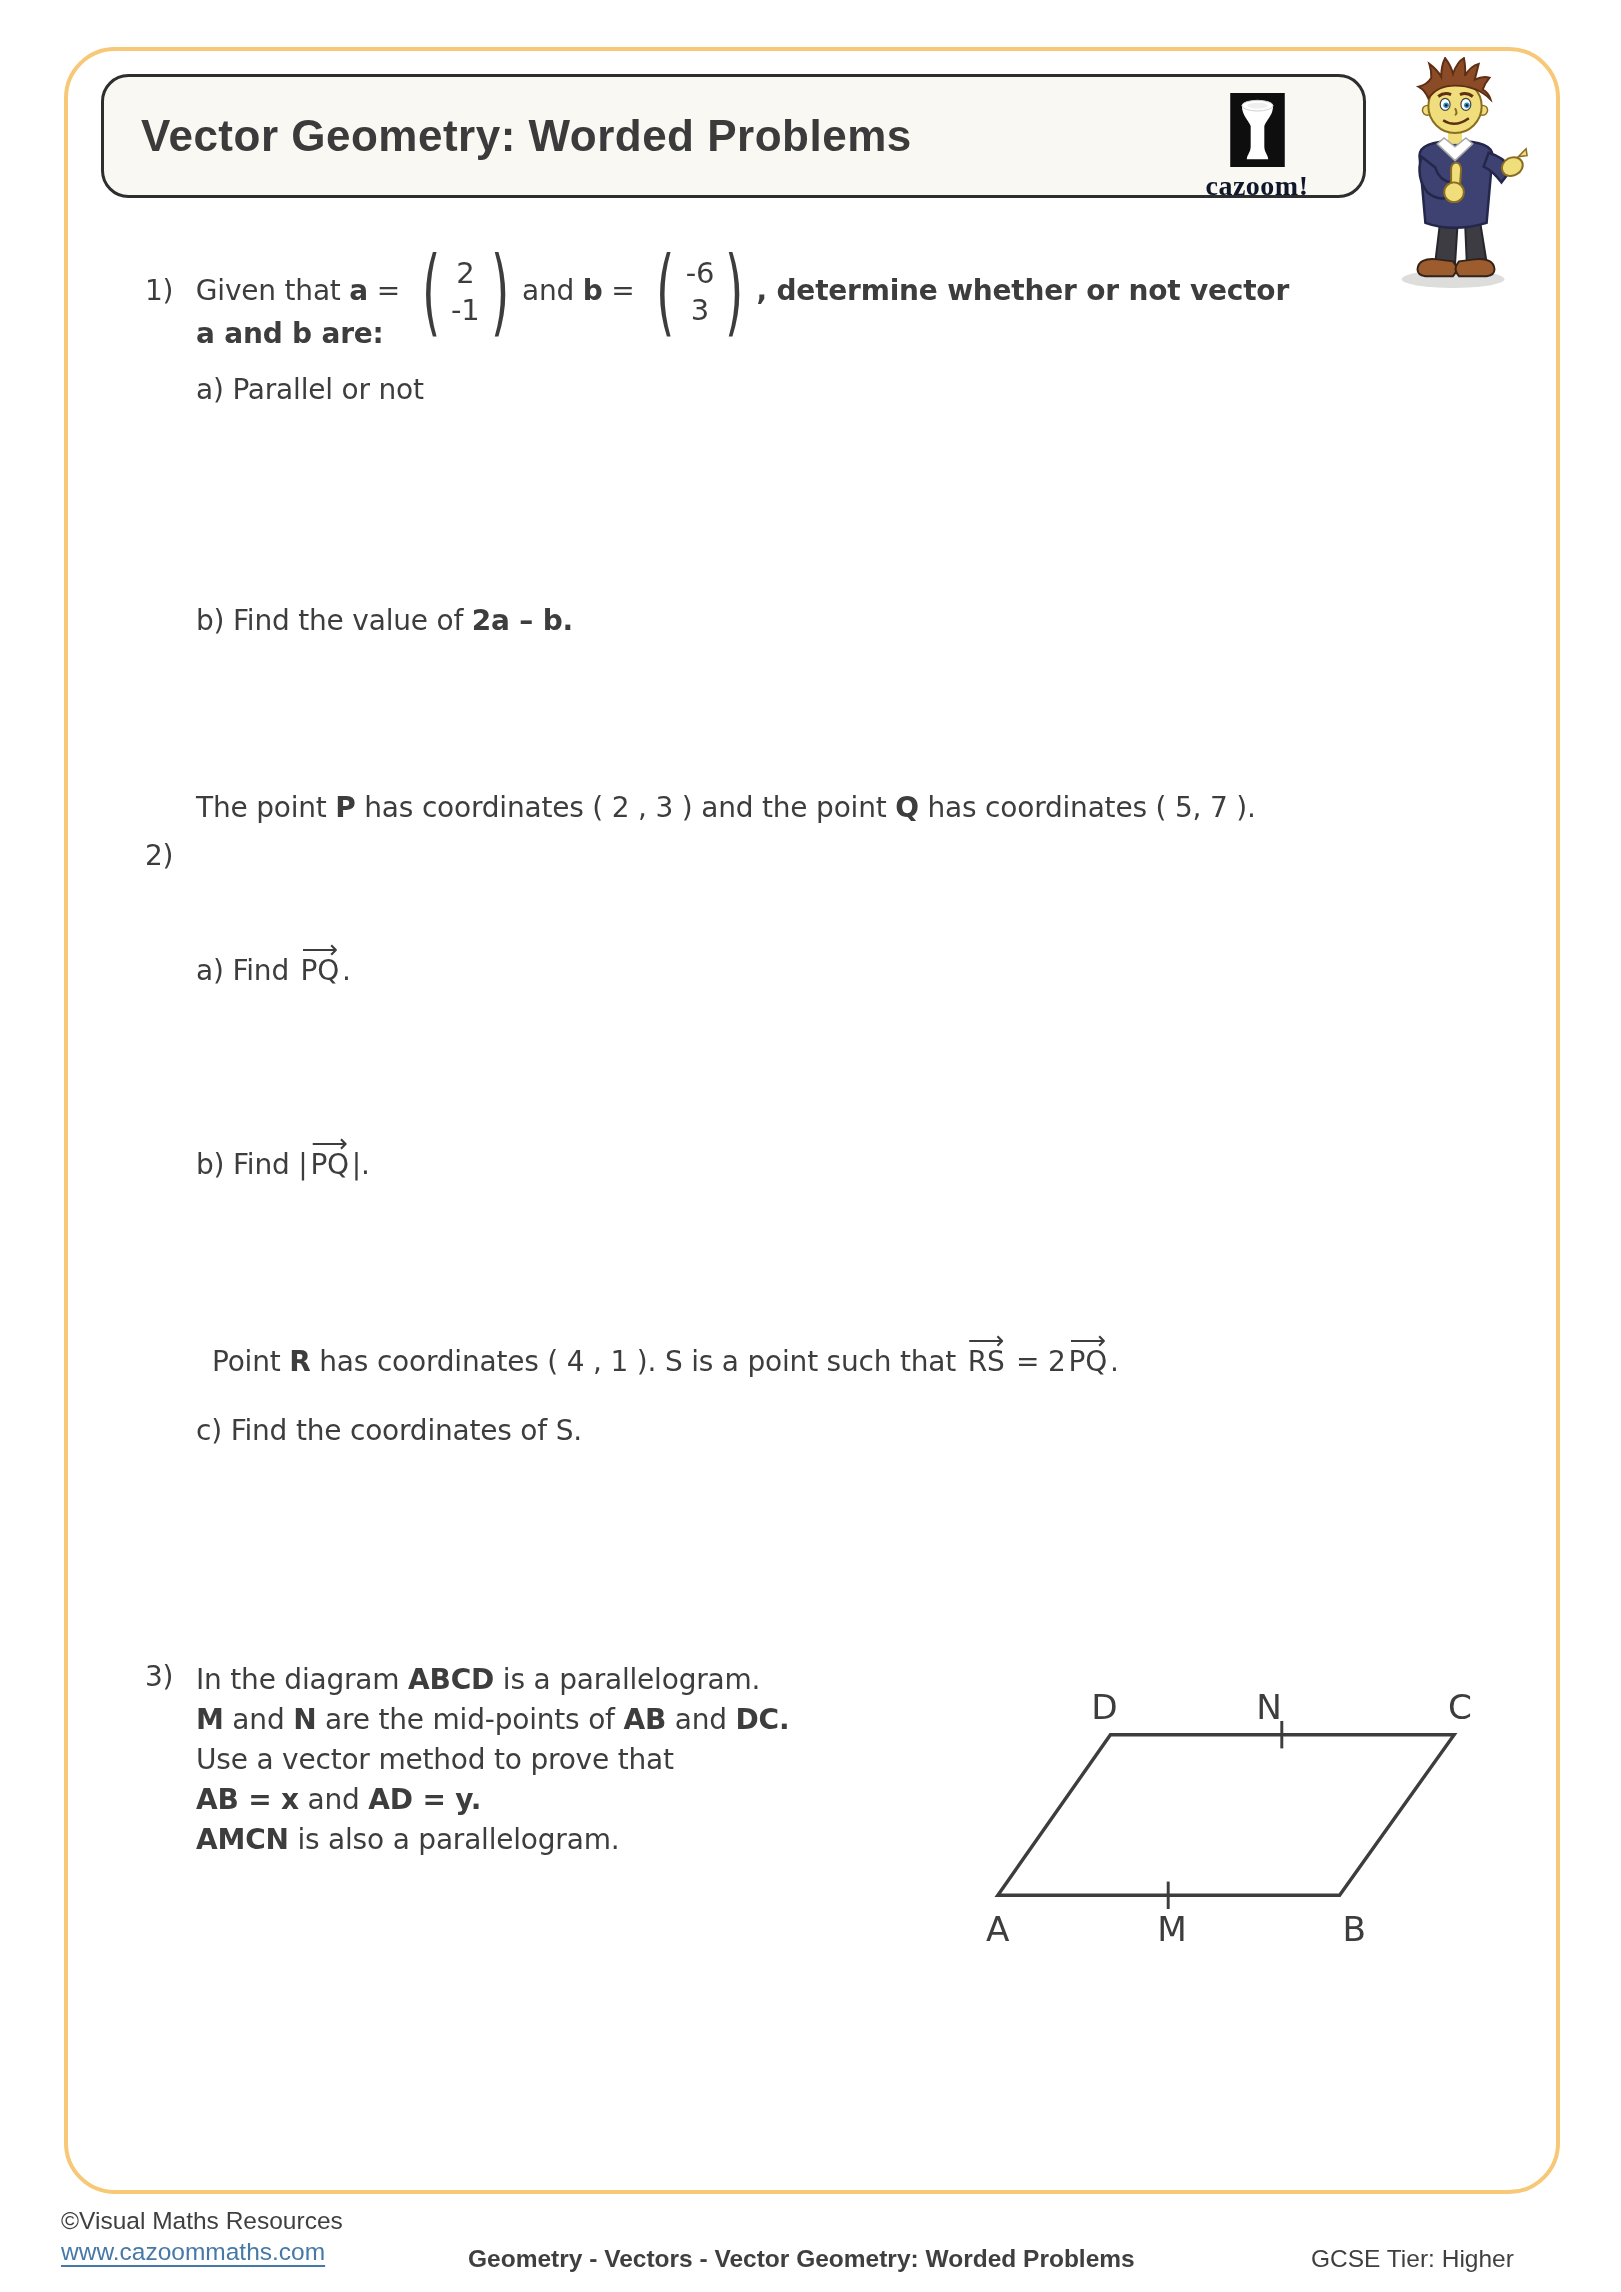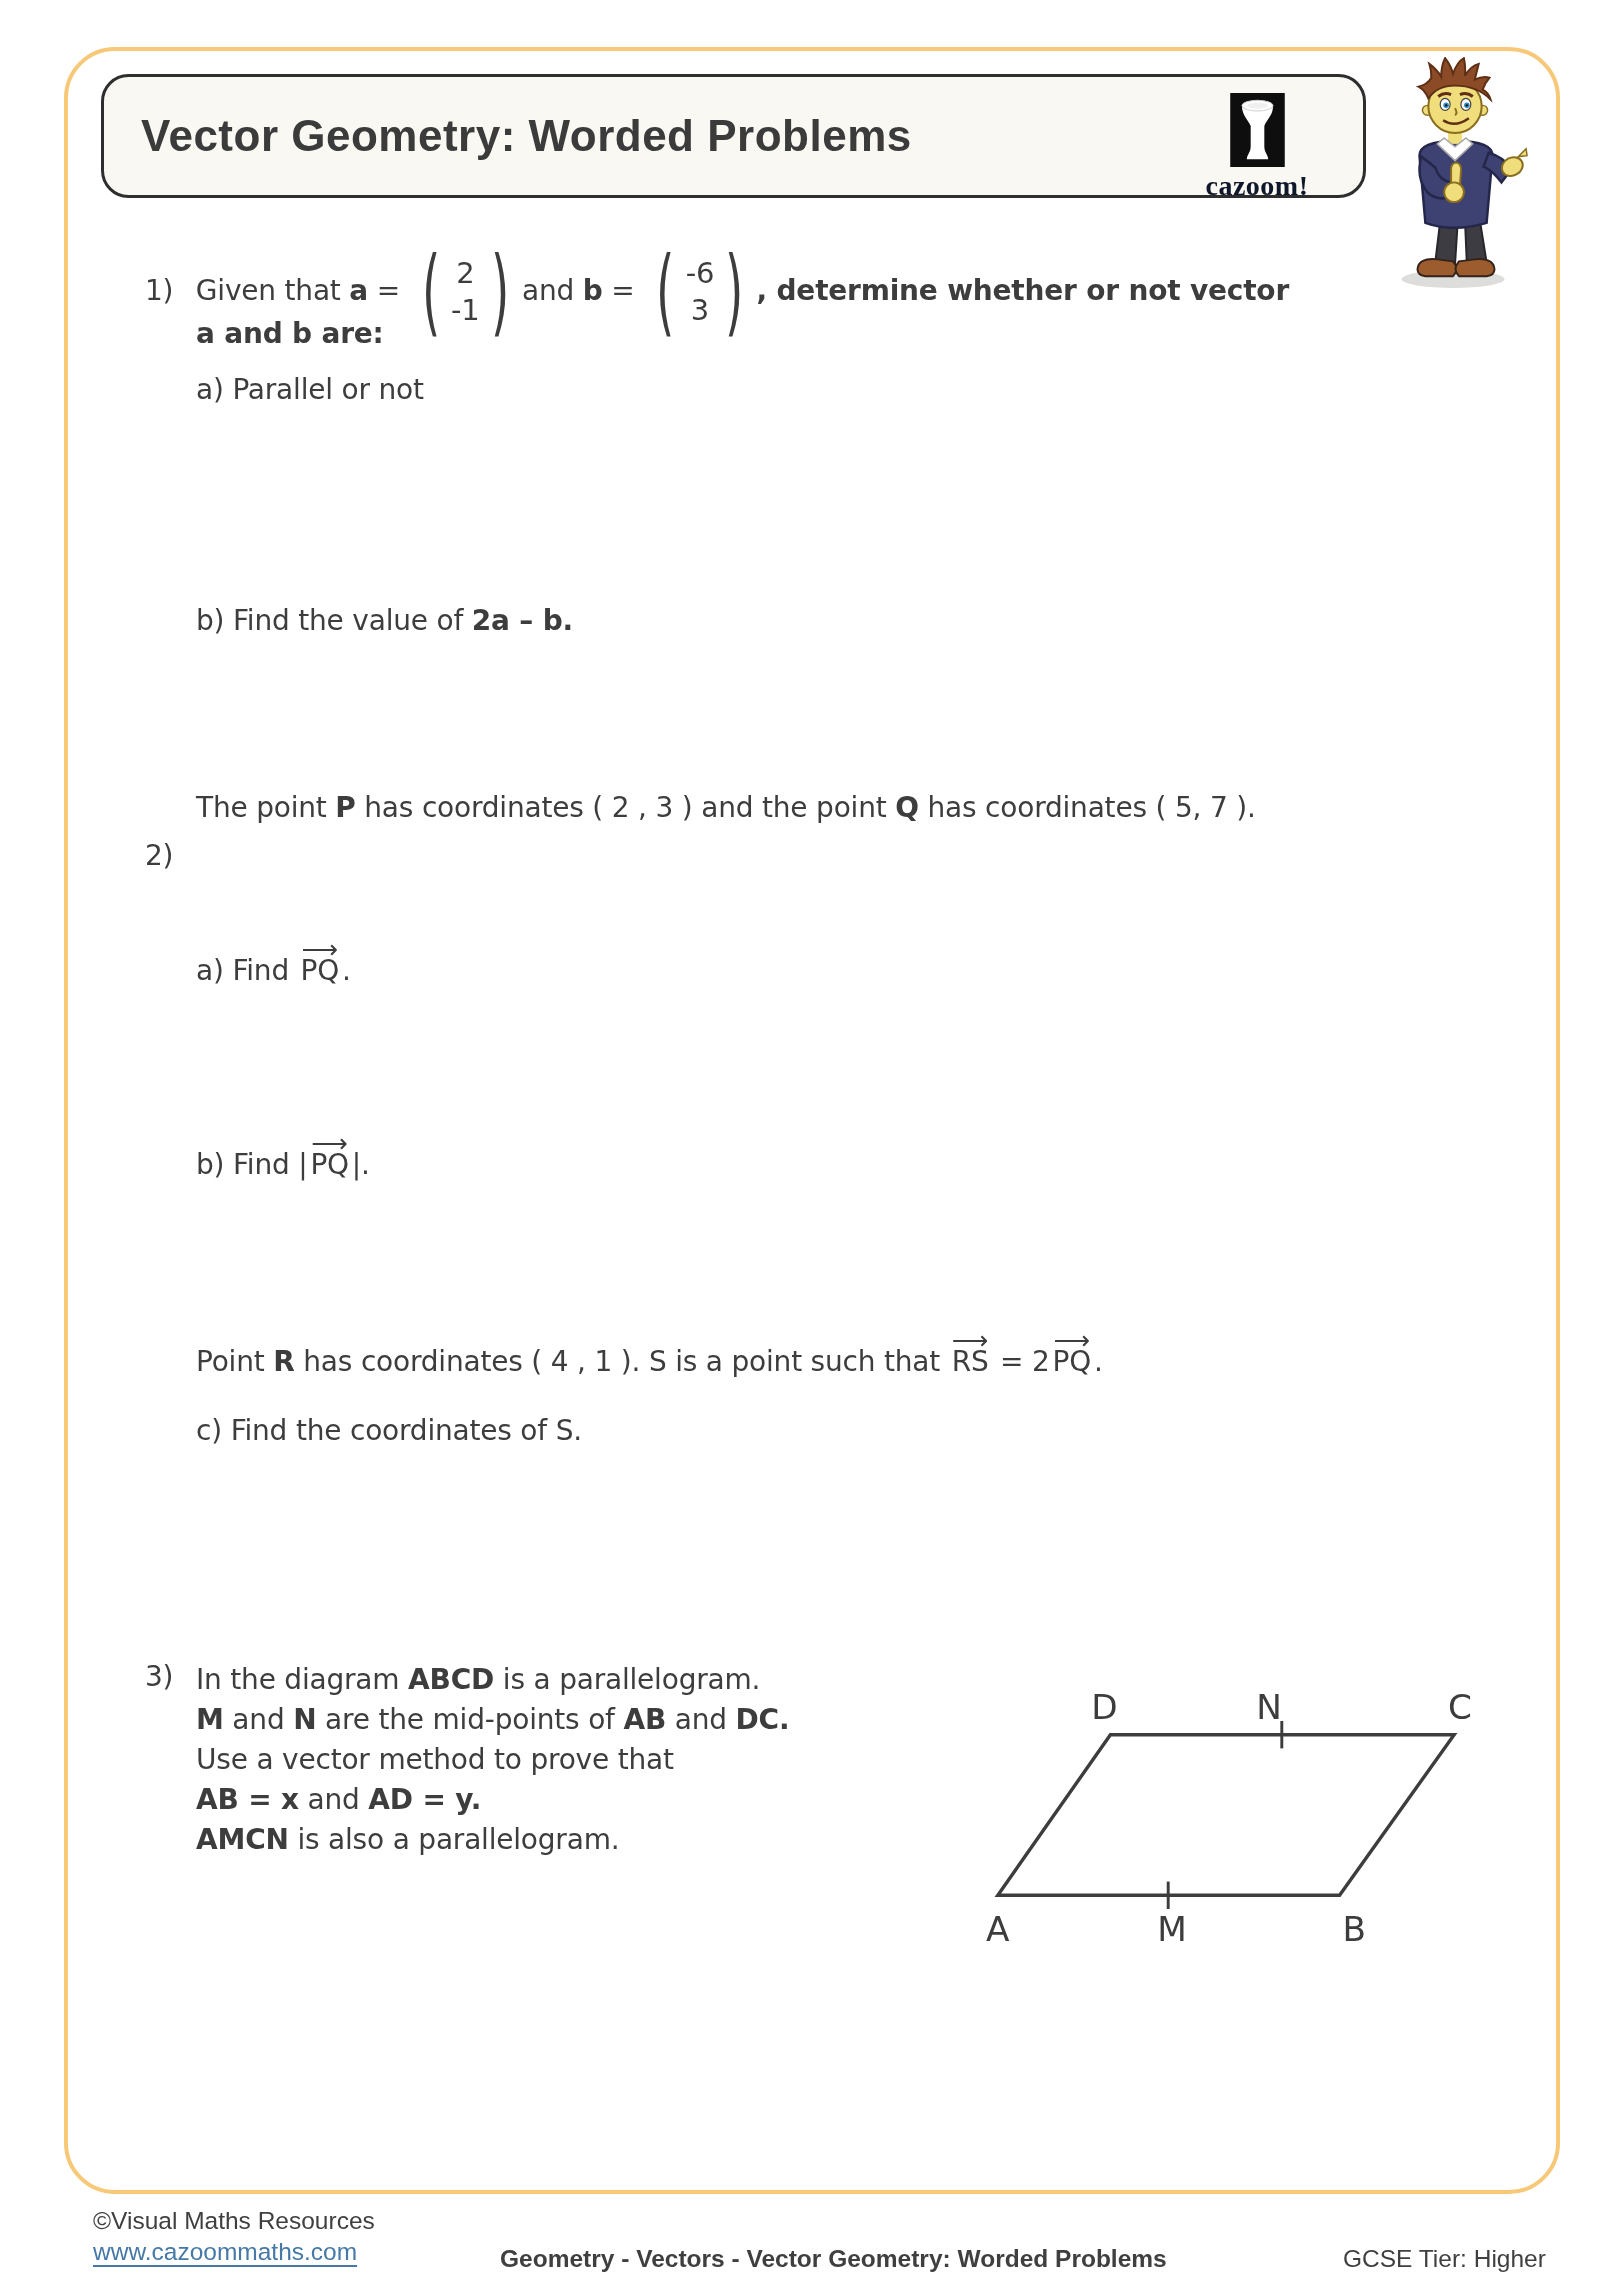--- a/index.html
+++ b/index.html
@@ -46,21 +46,21 @@
   .vec .arr{
     position:absolute;left:50%;top:-16.7px;transform:translateX(-50%);
     font-size:25.5px;line-height:1;white-space:nowrap;
   }
   
   .q3-lines{line-height:40px;}
   
   .diagram{left:931px;top:1672px;}
   .diagram text{font-family:"DejaVu Sans",sans-serif;font-size:35px;fill:#3d3d3d;}
   
-  .footer-text{font-family:"Liberation Sans",sans-serif;color:#3f3f3f;font-size:24.5px;white-space:nowrap;margin-left:32px;}
+  .footer-text{font-family:"Liberation Sans",sans-serif;color:#3f3f3f;font-size:24.5px;white-space:nowrap;}
   .f-copy{left:61px;top:2207px;}
   .f-url{left:61px;top:2238px;color:#4678a8;text-decoration:underline;
     text-decoration-thickness:2px;text-underline-offset:4.9px;cursor:pointer;}
   .f-center{left:468px;top:2245px;font-weight:bold;}
   .f-right{left:1311px;top:2245px;}
 </style>
 </head>
 <body>
 
 <div class="abs page-border"></div>
@@ -131,21 +131,21 @@
 
 <div class="abs body-line" style="left:196px;top:604px"><span>b) </span><span>Find the value of </span><span class="b">2a – b.</span></div>
 
 <div class="abs body-line qnum" style="left:145px;top:839px">2)</div>
 <div class="abs body-line" style="left:196px;top:791px"><span>The point </span><span class="b">P</span><span> has coordinates ( 2 , 3 ) and the point </span><span class="b">Q</span><span> has coordinates ( 5, 7 ).</span></div>
 
 <div class="abs body-line" style="left:196px;top:954px"><span>a) </span><span>Find </span><span class="vec"><span class="arr">⟶</span><span>PQ</span></span><span>.</span></div>
 
 <div class="abs body-line" style="left:196px;top:1148px"><span>b) </span><span>Find </span><span>|</span><span class="vec"><span class="arr">⟶</span><span>PQ</span></span><span>|.</span></div>
 
-<div class="abs body-line" style="left:196px;top:1345px"><span>Point </span><span class="b">R</span><span> has coordinates ( 4 , 1 ). S is a point such that </span><span class="vec"><span class="arr">⟶</span><span>RS</span></span><span> = </span><span>2</span><span class="vec"><span class="arr">⟶</span><span>PQ</span></span><span>.</span></div>
+<div class="abs body-line" style="left:212px;top:1345px"><span>Point </span><span class="b">R</span><span> has coordinates ( 4 , 1 ). S is a point such that </span><span class="vec"><span class="arr">⟶</span><span>RS</span></span><span> = </span><span>2</span><span class="vec"><span class="arr">⟶</span><span>PQ</span></span><span>.</span></div>
 
 <div class="abs body-line" style="left:196px;top:1414px"><span>c) </span><span>Find the coordinates of S.</span></div>
 
 <div class="abs body-line qnum" style="left:145px;top:1660px">3)</div>
 <div class="abs body-line q3-lines" style="left:196px;top:1660px">
   <div><span>In the diagram </span><span class="b">ABCD</span><span> is a parallelogram.</span></div>
   <div><span class="b">M</span><span> and </span><span class="b">N</span><span> are the mid-points of </span><span class="b">AB</span><span> and </span><span class="b">DC.</span></div>
   <div>Use a vector method to prove that</div>
   <div><span class="b">AB = x</span><span> and </span><span class="b">AD = y.</span></div>
   <div><span class="b">AMCN</span><span> is also a parallelogram.</span></div>

